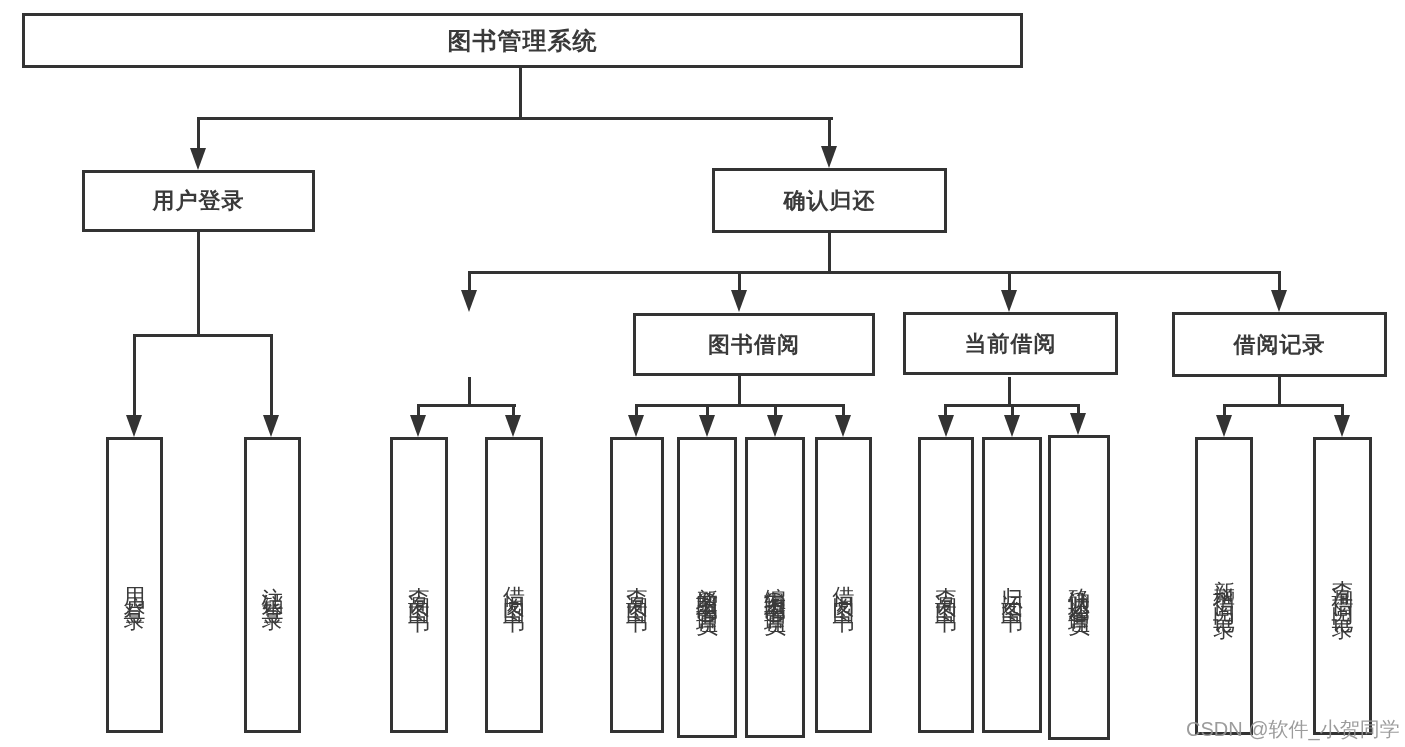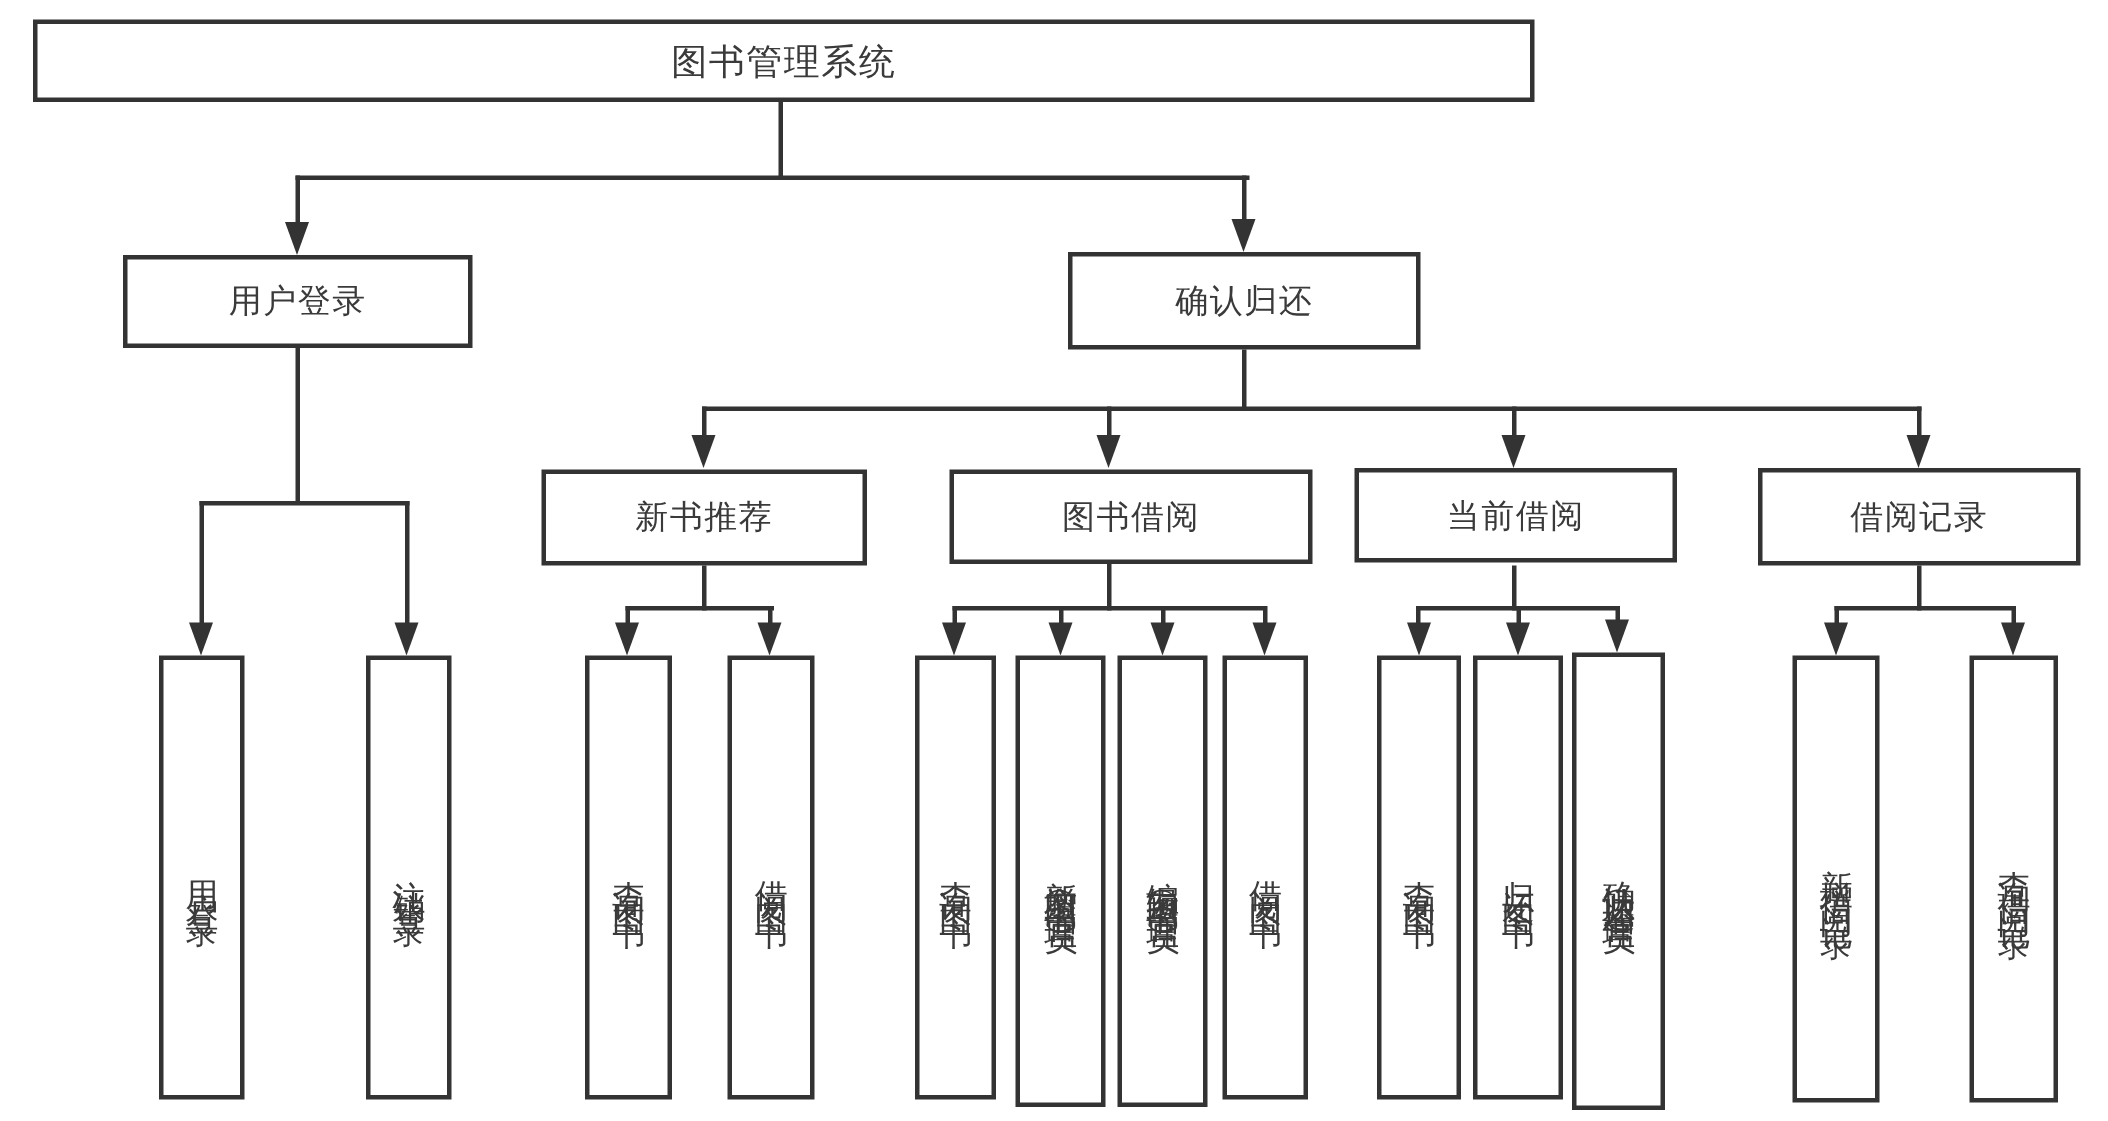--- a/index.html
+++ b/index.html
@@ -19,20 +19,21 @@
     border: 3px solid #333333;
     box-sizing: border-box;
     display: flex;
     align-items: center;
     justify-content: center;
   }
   .box.h span {
     font-size: 22px;
     letter-spacing: 1px;
     white-space: nowrap;
+    font-weight: bold;
   }
   .box.root span { font-size: 24px; }
   .box.v span {
     writing-mode: vertical-rl;
     text-orientation: mixed;
     font-size: 22px;
     letter-spacing: 8px;
     line-height: 1.1;
   }
   .box.v.tight span { letter-spacing: 4px; }
@@ -94,23 +95,20 @@
   <div class="ln" style="left:468px; top:271px; width:813px; height:3px"></div>
   <div class="ln" style="left:468px; top:271px; width:3px; height:20px"></div>
   <div class="ln" style="left:738px; top:271px; width:3px; height:20px"></div>
   <div class="ln" style="left:1008px; top:271px; width:3px; height:20px"></div>
   <div class="ln" style="left:1278px; top:271px; width:3px; height:20px"></div>
   <div class="arrow" style="left:461px; top:290px"></div>
   <div class="arrow" style="left:731px; top:290px"></div>
   <div class="arrow" style="left:1001px; top:290px"></div>
   <div class="arrow" style="left:1271px; top:290px"></div>
 
-  <div class="box h" style="left:361px; top:313px; width:217px; height:64px">
-    <span>新书推荐</span>
-  </div>
   <div class="box h" style="left:633px; top:313px; width:242px; height:63px">
     <span>图书借阅</span>
   </div>
   <div class="box h" style="left:903px; top:312px; width:215px; height:63px">
     <span>当前借阅</span>
   </div>
   <div class="box h" style="left:1172px; top:312px; width:215px; height:65px">
     <span>借阅记录</span>
   </div>
 
@@ -185,14 +183,15 @@
     <span>确认归还（管理员）</span>
   </div>
 
   <div class="box v" style="left:1195px; top:437px; width:58px; height:298px">
     <span>新增借阅记录</span>
   </div>
   <div class="box v" style="left:1313px; top:437px; width:59px; height:298px">
     <span>查询借阅记录</span>
   </div>
 
+  <div id="watermark">CSDN @软件_小贺同学</div>
 
 </div>
 
 </body></html>

